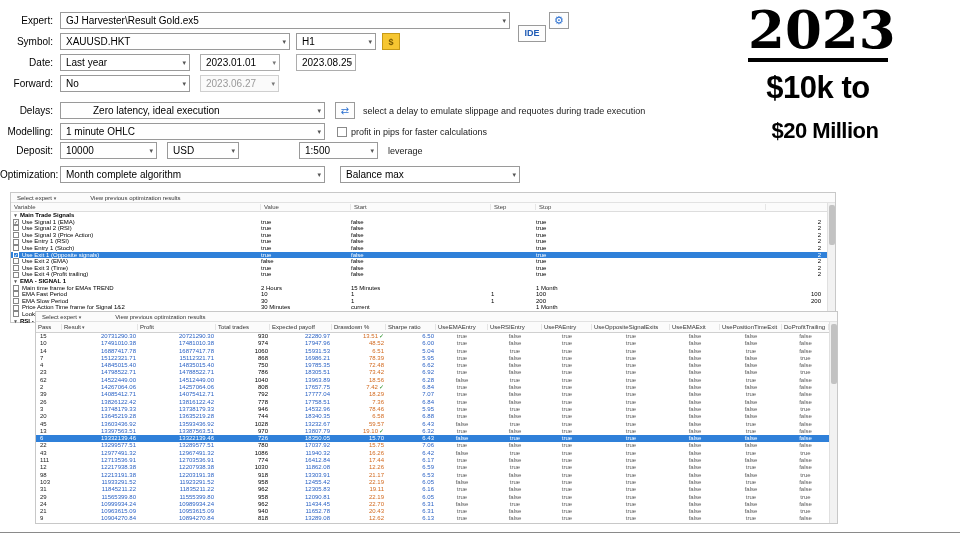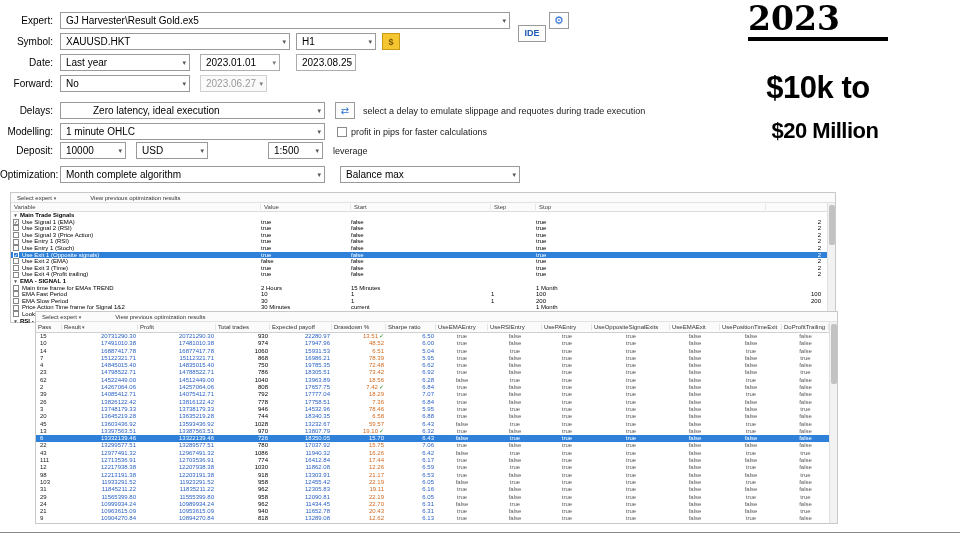--- a/index.html
+++ b/index.html
@@ -15,22 +15,22 @@
   .datef { height:17px; border:1px solid #adadad; background:#fff; font-size:10px;
            display:flex; align-items:center; padding:0 14px 0 5px; position:relative; }
   .datef .car { position:absolute; right:3px; top:4px; font-size:7px; color:#777; }
   .datef.dis { color:#9a9a9a; border-color:#cfcfcf; background:#fafafa; }
   .mbtn { height:17px; border:1px solid #9a9a9a; background:#fdfdfd; font-size:9px;
           display:flex; align-items:center; justify-content:center; }
   .hint { font-size:9px; color:#222; white-space:nowrap; }
   .cbx { width:10px; height:10px; border:1px solid #8a8a8a; background:#fff; display:inline-block; }
 
   
-  .hl-year { position:absolute; left:748px; top:2px; width:140px; text-align:left;
-             font-family:"DejaVu Serif",serif; font-weight:bold; font-size:33px;
+  .hl-year { position:absolute; left:748px; top:2px; width:140px; text-align:center;
+             font-family:"DejaVu Serif",serif; font-weight:bold; font-size:53px;
              border-bottom:4px solid #000; line-height:1.05; }
   .hl-l1 { position:absolute; left:700px; top:70px; width:236px; text-align:center;
            font-weight:bold; font-size:31px; letter-spacing:-0.5px; }
   .hl-l2 { position:absolute; left:700px; top:118px; width:250px; text-align:center;
            font-weight:bold; font-size:22px; letter-spacing:-0.5px; }
 
   
   .panel { position:absolute; background:#fff; border:1px solid #c8c8c8; }
   .ptoolbar { height:10px; display:flex; align-items:center; gap:34px; font-size:6px;
               color:#333; padding-left:6px; border-bottom:1px solid #e2e2e2; background:#fbfbfb; }
@@ -136,21 +136,21 @@
     <span class="car">▾</span>
   </div>
 </div>
 
 <div class="form-row" style="left:0;top:75px;">
   <span class="flabel">Forward:</span>
   <div class="sel" style="width:130px;">
     <span>No</span>
     <span class="car">▾</span>
   </div>
-  <div class="datef dis" style="width:67px;margin-left:10px;">
+  <div class="datef dis" style="width:79px;margin-left:10px;">
     <span>2023.06.27</span>
     <span class="car">▾</span>
   </div>
 </div>
 
 <div class="form-row" style="left:0;top:102px;">
   <span class="flabel">Delays:</span>
   <div class="sel" style="width:265px;padding-left:32px;">
     <span>Zero latency, ideal execution</span>
     <span class="car">▾</span>
@@ -164,29 +164,29 @@
   <div class="sel" style="width:265px;">
     <span>1 minute OHLC</span>
     <span class="car">▾</span>
   </div>
   <span class="cbx" style="margin-left:12px;"></span>
   <span class="hint" style="margin-left:4px;">profit in pips for faster calculations</span>
 </div>
 
 <div class="form-row" style="left:0;top:142px;">
   <span class="flabel">Deposit:</span>
-  <div class="sel" style="width:66px;">
+  <div class="sel" style="width:97px;">
     <span>10000</span>
     <span class="car">▾</span>
   </div>
   <div class="sel" style="width:72px;margin-left:10px;text-align:center;">
     <span>USD</span>
     <span class="car">▾</span>
   </div>
-  <div class="sel" style="width:55px;margin-left:60px;">
+  <div class="sel" style="width:79px;margin-left:60px;">
     <span>1:500</span>
     <span class="car">▾</span>
   </div>
   <span class="hint" style="margin-left:10px;">leverage</span>
 </div>
 
 <div class="form-row" style="left:0;top:166px;">
   <span class="flabel">Optimization:</span>
   <div class="sel" style="width:265px;">
     <span>Month complete algorithm</span>

